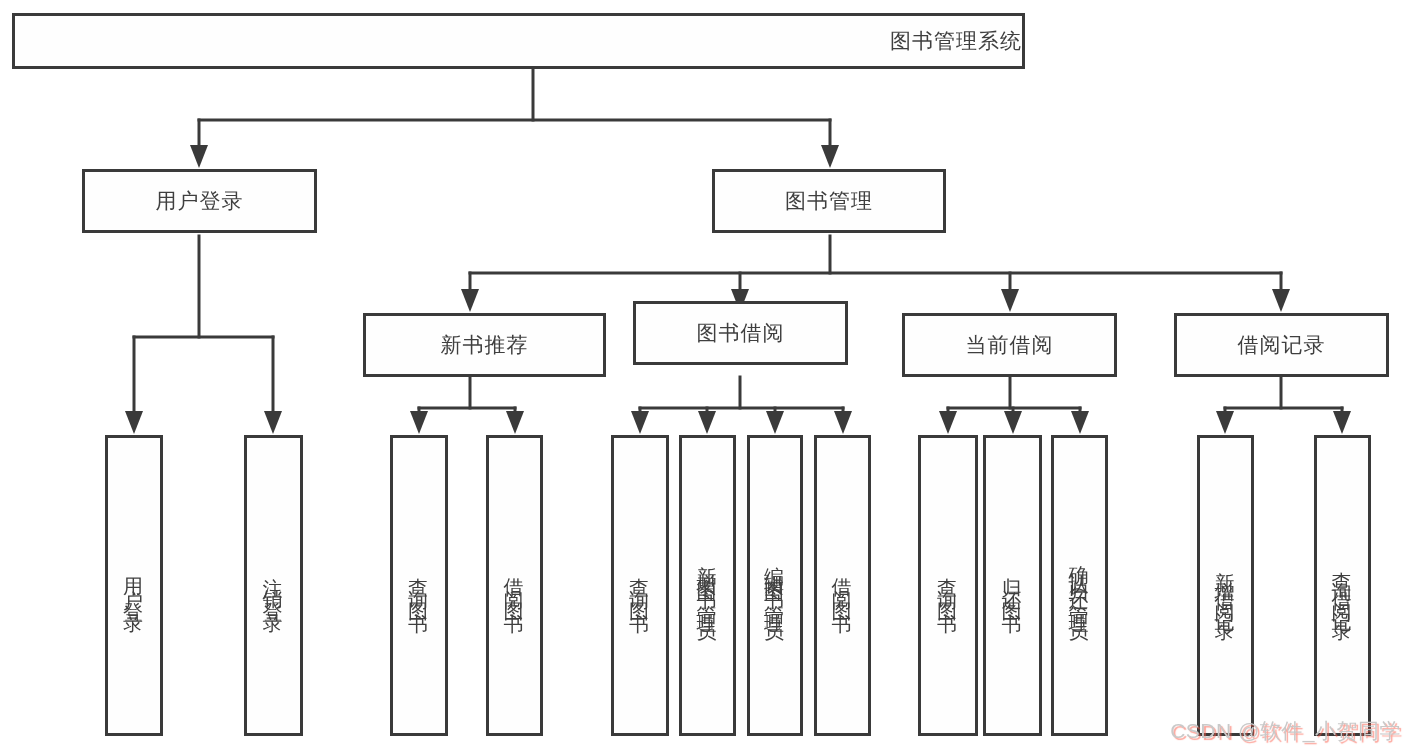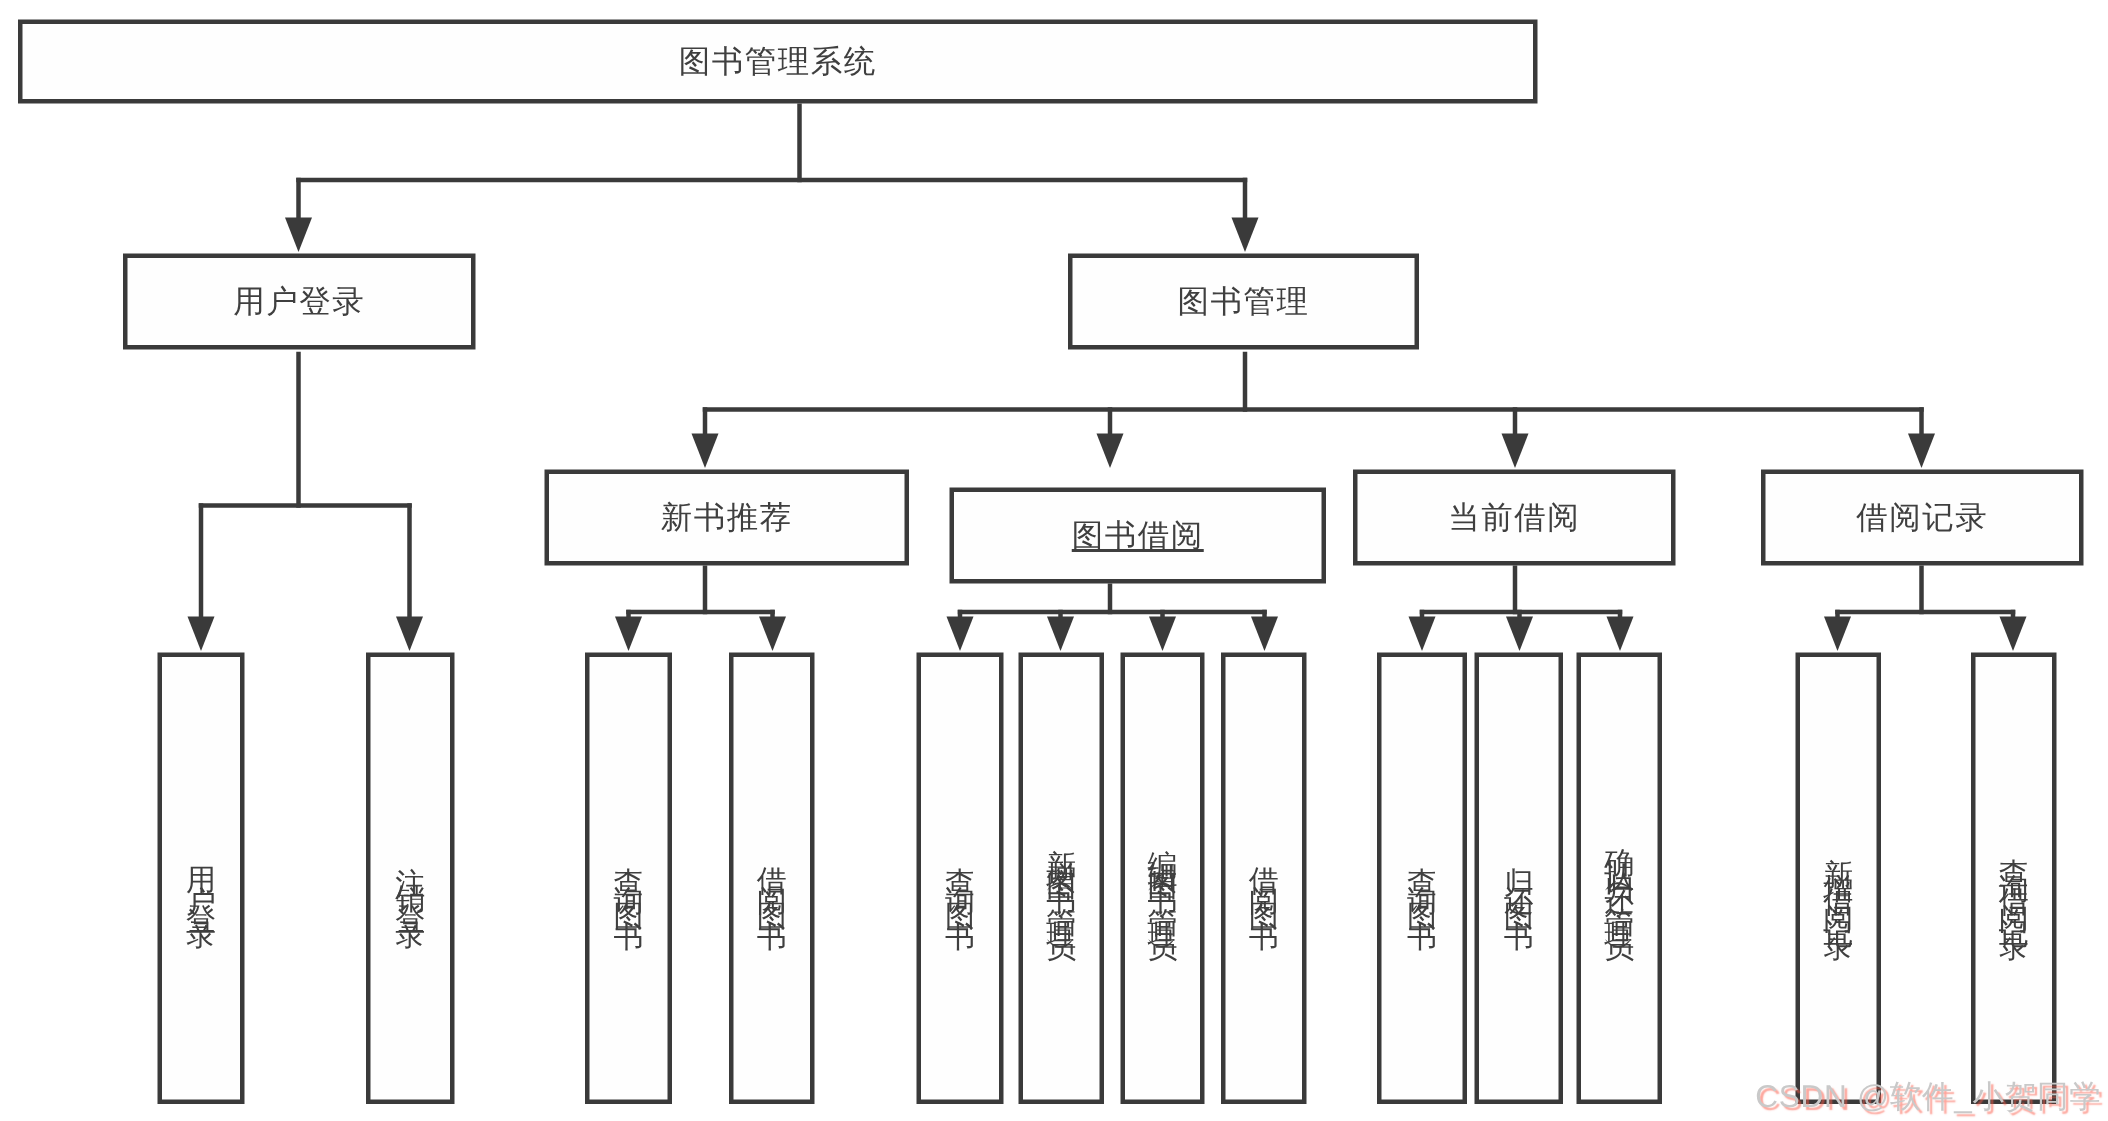--- a/index.html
+++ b/index.html
@@ -129,35 +129,35 @@
       <polygon points="766,411 784,411 775,434"></polygon>
       <polygon points="834,411 852,411 843,434"></polygon>
       <polygon points="939,411 957,411 948,434"></polygon>
       <polygon points="1004,411 1022,411 1013,434"></polygon>
       <polygon points="1071,411 1089,411 1080,434"></polygon>
       <polygon points="1216,411 1234,411 1225,434"></polygon>
       <polygon points="1333,411 1351,411 1342,434"></polygon>
     </g>
   </svg>
 
-  <div class="hbox" style="left:12px; top:13px; width:1013px; height:56px;">
+  <div class="hbox" style="left:12px; top:13px; width:1013px; height:56px;justify-content:flex-end;">
     <span>图书管理系统</span>
   </div>
 
   <div class="hbox" style="left:82px; top:169px; width:235px; height:64px;">
     <span>用户登录</span>
   </div>
   <div class="hbox" style="left:712px; top:169px; width:234px; height:64px;">
     <span>图书管理</span>
   </div>
 
   <div class="hbox" style="left:363px; top:313px; width:243px; height:64px;">
     <span>新书推荐</span>
   </div>
-  <div class="hbox" style="left:633px; top:325px; width:251px; height:64px;text-decoration:underline;">
+  <div class="hbox" style="left:633px; top:301px; width:215px; height:64px;">
     <span>图书借阅</span>
   </div>
   <div class="hbox" style="left:902px; top:313px; width:215px; height:64px;">
     <span>当前借阅</span>
   </div>
   <div class="hbox" style="left:1174px; top:313px; width:215px; height:64px;justify-content:center;">
     <span>借阅记录</span>
   </div>
 
   <div class="vbox" style="left:105px;">

